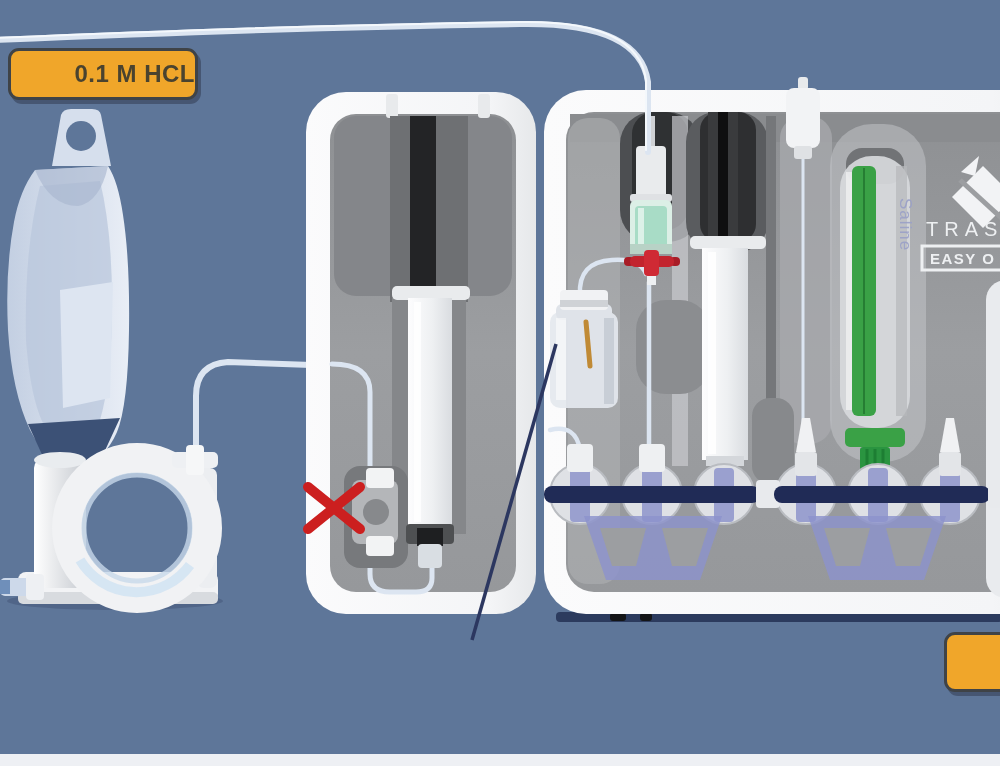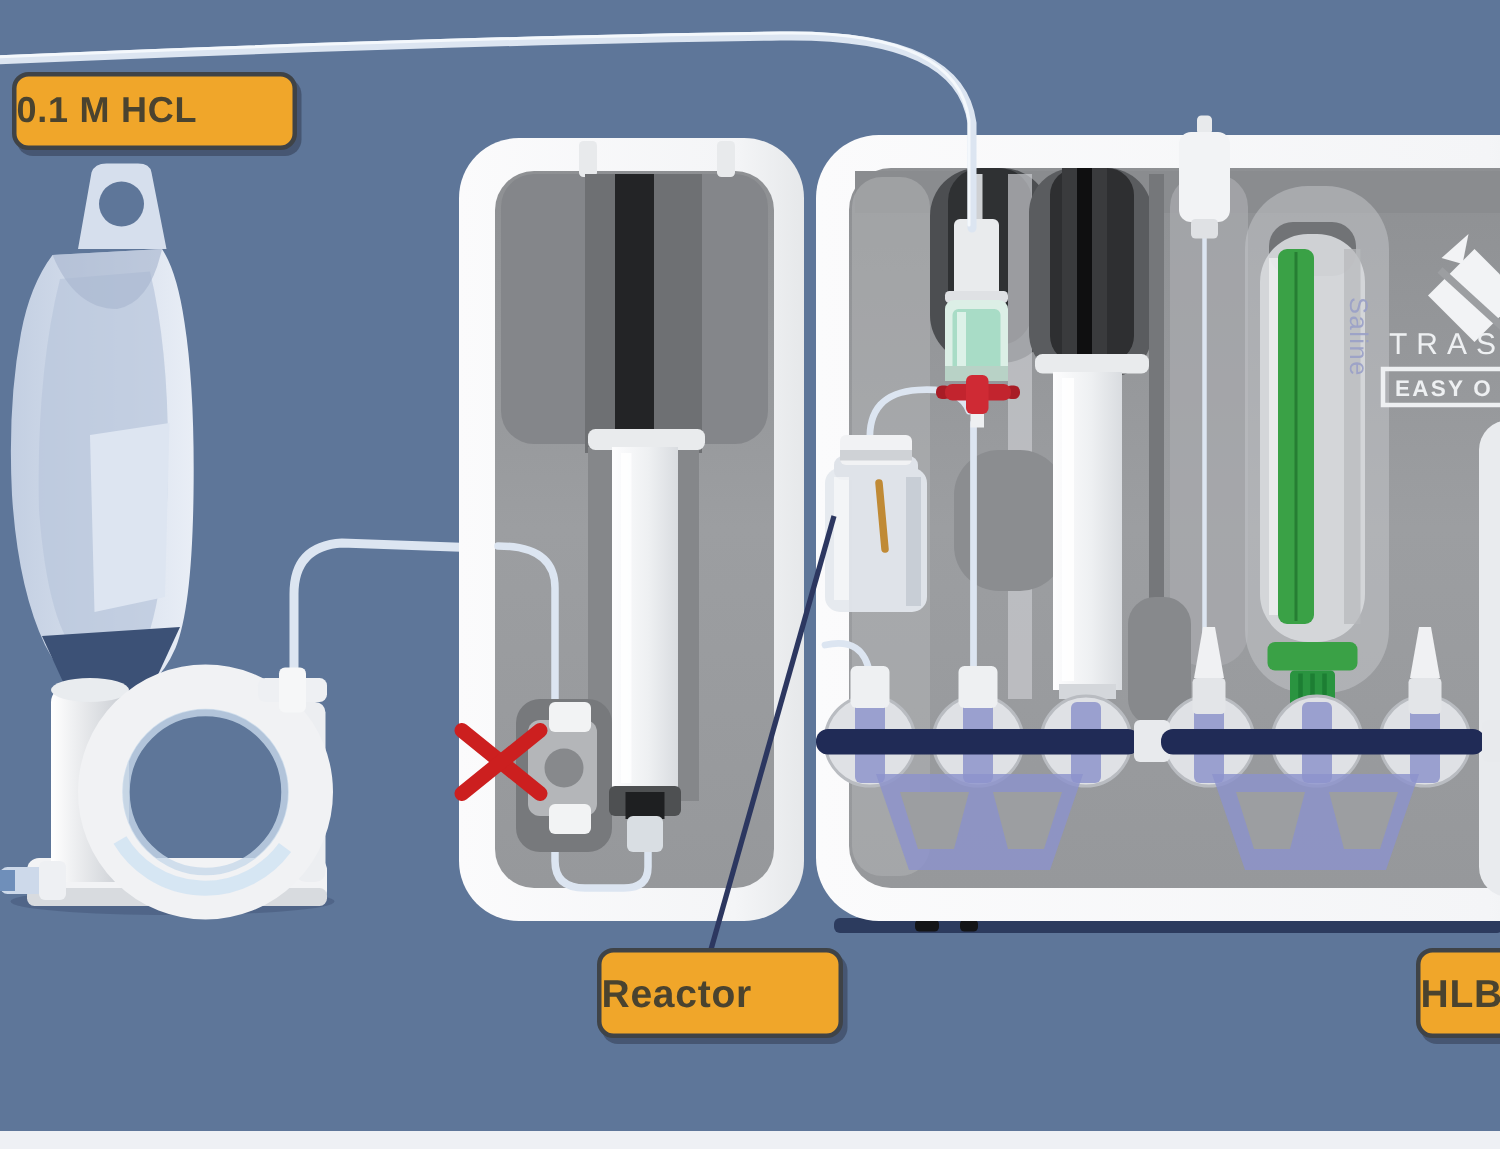--- a/index.html
+++ b/index.html
@@ -3,21 +3,21 @@
 <meta charset="utf-8">
 <style>
   html,body{margin:0;padding:0;background:#30405c;}
   #stage{position:relative;width:1000px;height:766px;overflow:hidden;
          background:var(--background,#5E7699);
          font-family:"Liberation Sans",sans-serif;}
   #stage svg{position:absolute;left:0;top:0;z-index:1;}
   .label{position:absolute;z-index:3;background:var(--label_bg,#F0A62A);
          border:3px solid var(--label_border,#3F4347);border-radius:11px;
          color:var(--label_text,#4A432F);font-weight:bold;font-size:26px;
-         display:flex;align-items:center;justify-content:flex-start;
+         display:flex;align-items:center;justify-content:flex-end;
          box-shadow:3px 4px 0 rgba(25,30,42,.35);letter-spacing:.5px;}
   #label-hcl{left:8px;top:48px;width:184px;height:46px;font-size:24px;}
   #label-loop{left:64px;top:634px;width:164px;height:54px;}
   #label-reactor{left:398px;top:632px;width:158px;height:54px;}
   #label-hlb{left:944px;top:632px;width:130px;height:54px;}
   #bottom-strip{position:absolute;left:0;bottom:0;width:1000px;height:12px;
                 background:var(--bottom_strip,#EEF0F4);z-index:2;}
   
   .sTube{stroke:var(--tube,#DCE5F1);fill:none;stroke-linecap:round;}
   .sTubeHi{stroke:#f4f8fc;fill:none;stroke-linecap:round;}
@@ -254,21 +254,18 @@
   <g>
     <path class="sTube" d="M-4,40 Q300,27 520,24 Q640,22 648,82 L648,152" stroke-width="6"></path>
     <path class="sTubeHi" d="M-4,38 Q300,25 520,22 Q638,20 646,80 L646,150" stroke-width="2"></path>
   </g>
   <line class="sPointer" x1="472" y1="640" x2="556" y2="344" stroke-width="3.5"></line>
 </svg>
 
   <div class="label" id="label-hcl">
     <span>0.1 M HCL</span>
   </div>
-  <div class="label" id="label-reactor">
-    <span>Reactor</span>
-  </div>
   <div class="label" id="label-hlb">
     <span>HLB</span>
   </div>
 
   <div id="bottom-strip"></div>
 </div>
 
 </body></html>

